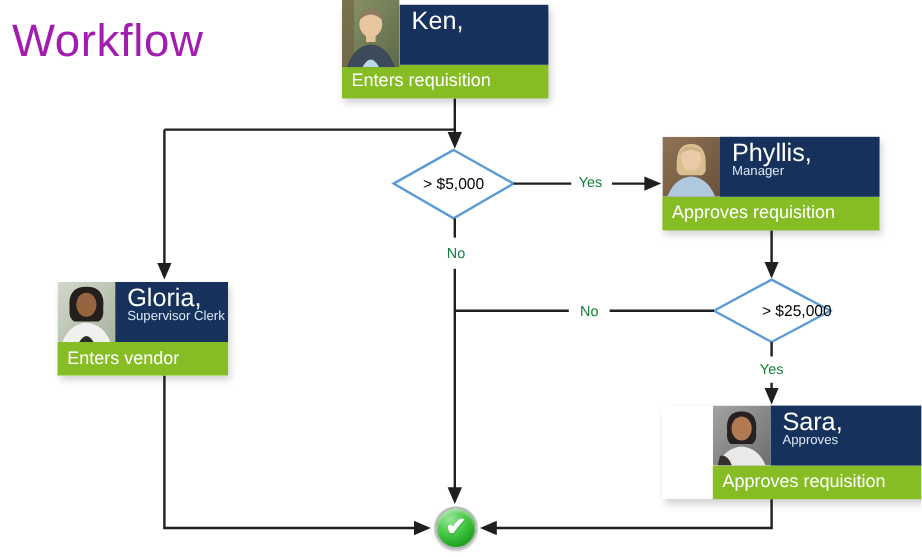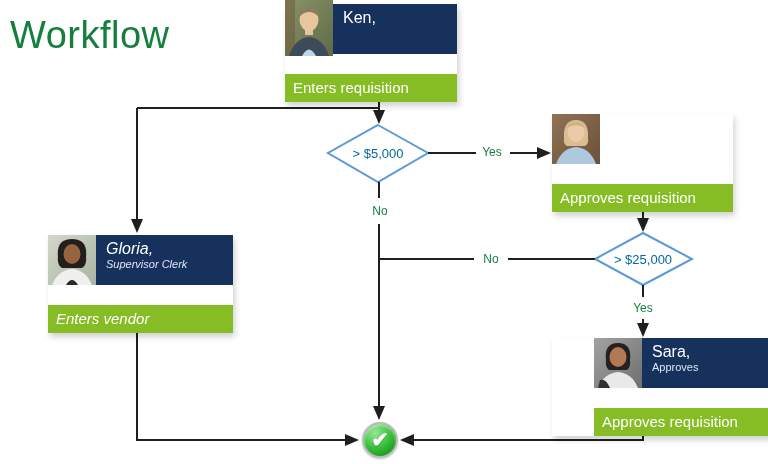--- a/index.html
+++ b/index.html
@@ -2,48 +2,48 @@
 <html><head>
 <meta charset="utf-8">
 <style>
   html,body{margin:0;padding:0;background:#ffffff;}
   .stage{
     position:relative;width:768px;height:464px;background:#ffffff;overflow:hidden;
     font-family:"Liberation Sans",sans-serif;
   }
   .page-title{
     position:absolute;left:10px;top:14px;font-size:38px;font-weight:300;
-    color:#15803d;letter-spacing:0.5px;
+    color:#a21caf;letter-spacing:0.5px;
   }
   svg.connectors{position:absolute;left:0;top:0;width:768px;height:464px;}
   svg.connectors line, svg.connectors polyline{stroke:#1f1f1f;stroke-width:2;fill:none;}
   .diamond{fill:#ffffff;stroke:#5b9bd5;stroke-width:2;stroke-linejoin:miter;}
 
   .card{
     position:absolute;box-shadow:2px 4px 6px rgba(0,0,0,0.18);
   }
   .card-top{display:flex;height:50px;}
   .photo{width:48px;height:50px;flex:0 0 48px;overflow:visible;position:relative;}
   .photo svg{display:block;}
   .photo.raised{top:-5px;}
   .navy-panel{
     flex:1;background:#16325c;color:#ffffff;padding:5px 0 0 10px;box-sizing:border-box;
   }
-  .person-name{font-size:16px;line-height:18px;font-weight:400;}
+  .person-name{font-size:21px;line-height:18px;font-weight:400;}
   .person-role{font-size:11px;line-height:13px;font-weight:300;color:#dce6f2;}
   .action-bar{
     height:28px;background:#86bd25;color:#ffffff;font-size:15px;line-height:28px;
-    padding-left:8px;white-space:nowrap;overflow:hidden;margin-top:20px;
+    padding-left:8px;white-space:nowrap;overflow:hidden;
   }
   .flow-label{
     position:absolute;transform:translate(-50%,-50%);font-size:12px;color:#15803d;
     background:transparent;white-space:nowrap;
   }
   .decision-label{
-    position:absolute;transform:translate(-50%,-50%);font-size:13px;color:#0369a1;
+    position:absolute;transform:translate(-50%,-50%);font-size:13px;color:#000000;
     white-space:nowrap;
   }
   .check-badge{
     position:absolute;left:362px;top:422px;width:32px;height:32px;border-radius:50%;
     background:radial-gradient(circle at 35% 28%, #98e698 0%, #3fc43f 45%, #1fa01f 75%, #157a15 100%);
     border:2px solid #b9bdb9;
     box-shadow:inset 0 2px 3px rgba(255,255,255,0.5), 0 1px 2px rgba(0,0,0,0.25);
     display:flex;align-items:center;justify-content:center;
   }
   .check-badge span{
@@ -130,25 +130,29 @@
               </linearGradient>
             </defs>
           <rect width="48" height="50" fill="url(#pbg)"></rect>
           <path d="M4,50 Q10,34 24,33 Q38,34 44,50 Z" fill="#b0c8de"></path>
           <rect x="20" y="23" width="8" height="8" fill="#e8c2a2"></rect>
           <path d="M12,24 Q11,6 24,6 Q37,6 36,24 Q37,30 33,32 L15,32 Q11,30 12,24 Z" fill="#d9bf8f"></path>
           <ellipse cx="24" cy="18" rx="8.5" ry="10" fill="#ecc9a8"></ellipse>
           <path d="M15,14 Q17,8 24,8 Q31,8 33,14 Q28,11 24,11 Q20,11 15,14 Z" fill="#cdb183"></path>
         </svg>
       </div>
+      <div class="navy-panel">
+        <div class="person-name">Phyllis,</div>
+        <div class="person-role">Manager</div>
+      </div>
     </div>
     <div class="action-bar">Approves requisition</div>
   </div>
 
-  <div class="card" style="left:48px;top:235px;width:185px;font-style:italic;">
+  <div class="card" style="left:48px;top:235px;width:142px;">
     <div class="card-top">
       <div class="photo">
         <svg width="48" height="50" viewBox="0 0 48 50">
           <defs>
               <linearGradient id="gbg" x1="0" y1="0" x2="1" y2="1">
             <stop offset="0" stop-color="#d2d8ca"></stop>
                 <stop offset="1" stop-color="#a9b4a0"></stop>
               </linearGradient>
             </defs>
           <rect width="48" height="50" fill="url(#gbg)"></rect>
@@ -187,21 +191,21 @@
       </div>
       <div class="navy-panel">
         <div class="person-name">Sara,</div>
         <div class="person-role">Approves</div>
       </div>
     </div>
     <div class="action-bar">Approves requisition</div>
   </div>
 
   <div class="decision-label" style="left:378px;top:153px;">&gt; $5,000</div>
-  <div class="decision-label" style="left:643px;top:259px;">&gt; $25,000</div>
+  <div class="decision-label" style="left:664px;top:259px;">&gt; $25,000</div>
 
   <div class="flow-label" style="left:492px;top:152px;">Yes</div>
   <div class="flow-label" style="left:380px;top:211px;">No</div>
   <div class="flow-label" style="left:491px;top:259px;">No</div>
   <div class="flow-label" style="left:643px;top:308px;">Yes</div>
 
   <div class="check-badge">
     <span>✔</span>
   </div>
 

